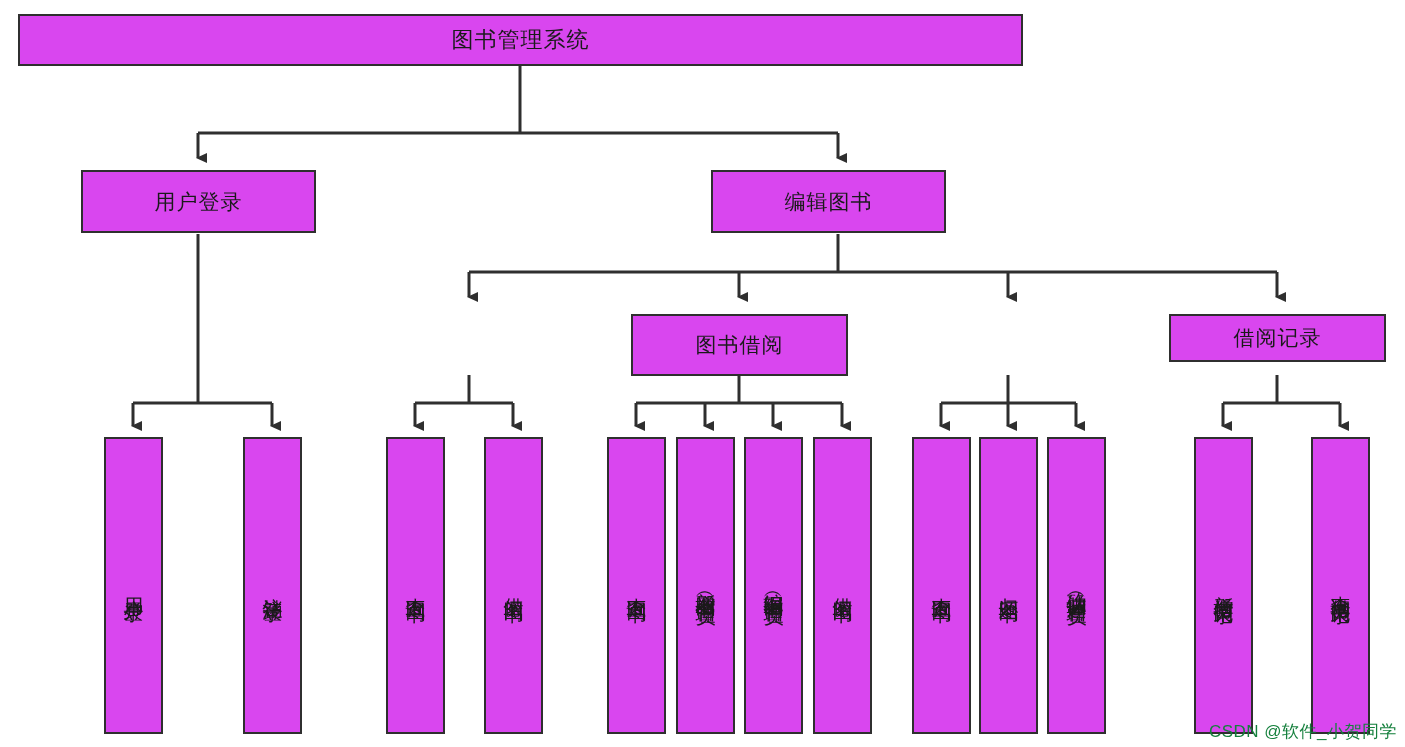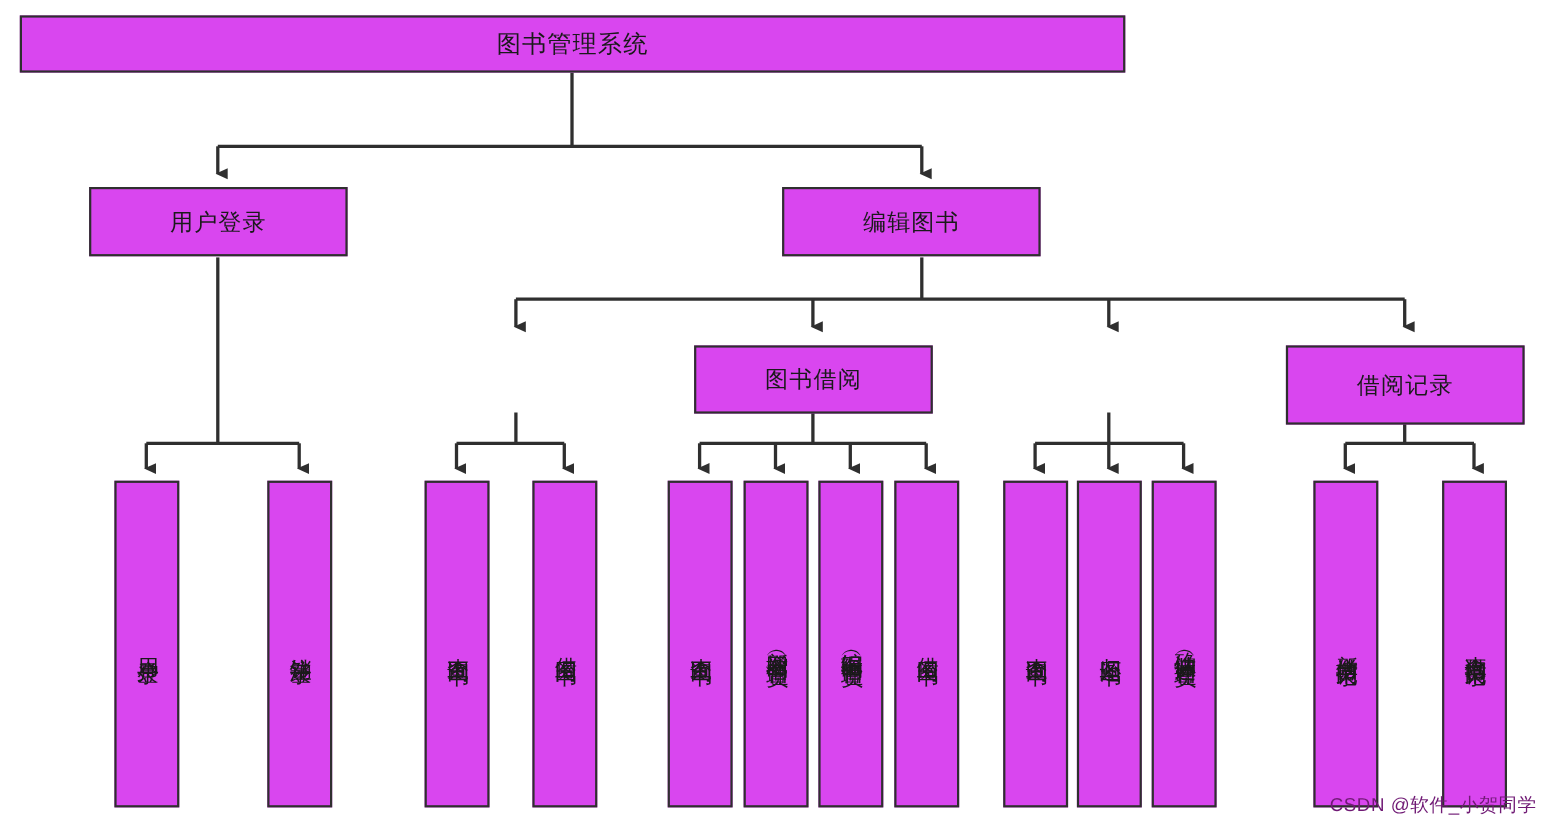--- a/index.html
+++ b/index.html
@@ -54,21 +54,21 @@
     top: 0;
     width: 1405px;
     height: 747px;
     pointer-events: none;
   }
   .watermark {
     position: absolute;
     right: 8px;
     bottom: 4px;
     font-size: 17px;
-    color: #701a75;
+    color: #15803d;
     letter-spacing: 0.5px;
     white-space: nowrap;
   }
 </style>
 </head>
 <body>
 
 <div id="canvas">
 
   <svg class="wires" viewBox="0 0 1405 747">
@@ -128,21 +128,21 @@
   <div class="node horiz" style="left:81px; top:170px; width:235px; height:63px;">
     <span class="label">用户登录</span>
   </div>
   <div class="node horiz" style="left:711px; top:170px; width:235px; height:63px;">
     <span class="label">编辑图书</span>
   </div>
 
   <div class="node horiz" style="left:631px; top:314px; width:217px; height:62px;">
     <span class="label">图书借阅</span>
   </div>
-  <div class="node horiz" style="left:1169px; top:314px; width:217px; height:72px;">
+  <div class="node horiz" style="left:1169px; top:314px; width:217px; height:48px;">
     <span class="label">借阅记录</span>
   </div>
 
   <div class="node vert" style="left:104px; top:437px; width:59px; height:297px;">
     <span class="label">用户登录</span>
   </div>
   <div class="node vert" style="left:243px; top:437px; width:59px; height:297px;">
     <span class="label">注销登录</span>
   </div>
 

